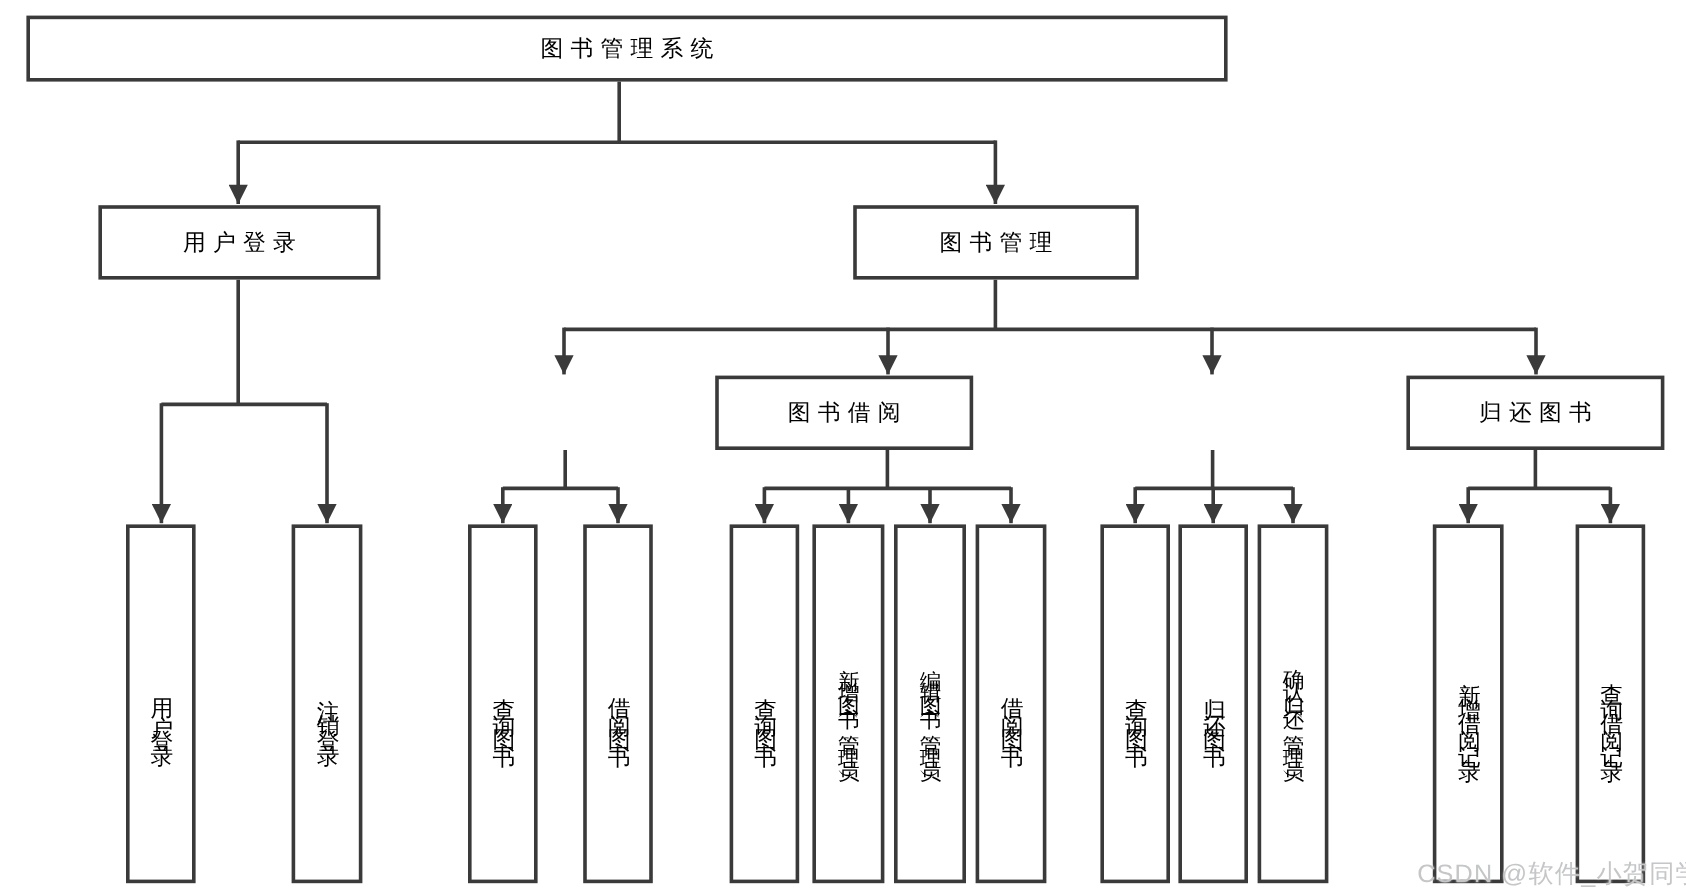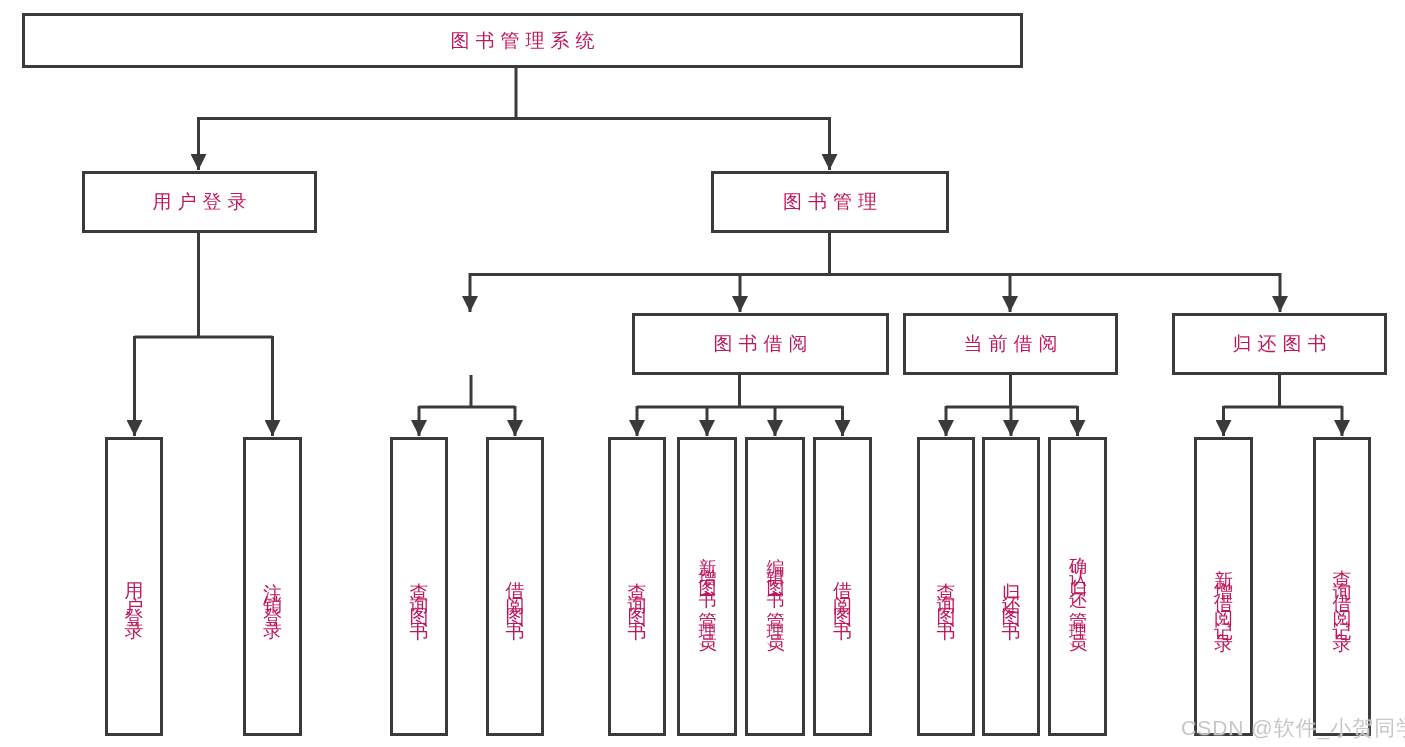--- a/index.html
+++ b/index.html
@@ -1,21 +1,21 @@
 <!DOCTYPE html>
 <html><head>
 <meta charset="utf-8">
 <style>
   html,body{margin:0;padding:0;background:#fff;}
   .stage{position:relative;width:1405px;height:747px;background:#ffffff;
          font-family:"Liberation Sans",sans-serif;overflow:hidden;}
   svg.wires{position:absolute;left:0;top:0;z-index:1;}
   .node{position:absolute;box-sizing:border-box;background:#ffffff;
         border:3px solid #3a3a3a;display:flex;align-items:center;justify-content:center;
-        color:#be185d;z-index:2;}
+        color:#000000;z-index:2;}
   .hnode span{font-size:19px;letter-spacing:6px;text-indent:6px;white-space:nowrap;}
   .vnode span{writing-mode:vertical-rl;text-orientation:mixed;line-height:1.05;
         font-size:19px;letter-spacing:13px;text-indent:13px;white-space:nowrap;}
   .vnode.long span{font-size:18px;letter-spacing:11px;text-indent:11px;}
   .watermark{position:absolute;left:1181px;top:714px;z-index:5;white-space:nowrap;
         font-size:21px;letter-spacing:1px;color:#c5c6c8;text-shadow:0 0 2px #ffffff;}
 </style>
 </head>
 <body>
 
@@ -68,25 +68,22 @@
     <span>图书管理系统</span>
   </div>
 
   <div class="node hnode" style="left:82px;top:171px;width:235px;height:62px;">
     <span>用户登录</span>
   </div>
   <div class="node hnode" style="left:711px;top:171px;width:238px;height:62px;">
     <span>图书管理</span>
   </div>
 
-  <div class="node hnode" style="left:632px;top:313px;width:257px;height:62px;">
+  <div class="node hnode" style="left:596px;top:313px;width:215px;height:62px;">
     <span>图书借阅</span>
-  </div>
-  <div class="node hnode" style="left:903px;top:313px;width:215px;height:62px;">
-    <span>当前借阅</span>
   </div>
   <div class="node hnode" style="left:1172px;top:313px;width:215px;height:62px;">
     <span>归还图书</span>
   </div>
 
   <div class="node vnode" style="left:105px;top:437px;width:58px;height:299px;">
     <span>用户登录</span>
   </div>
   <div class="node vnode" style="left:243px;top:437px;width:59px;height:299px;">
     <span>注销登录</span>

